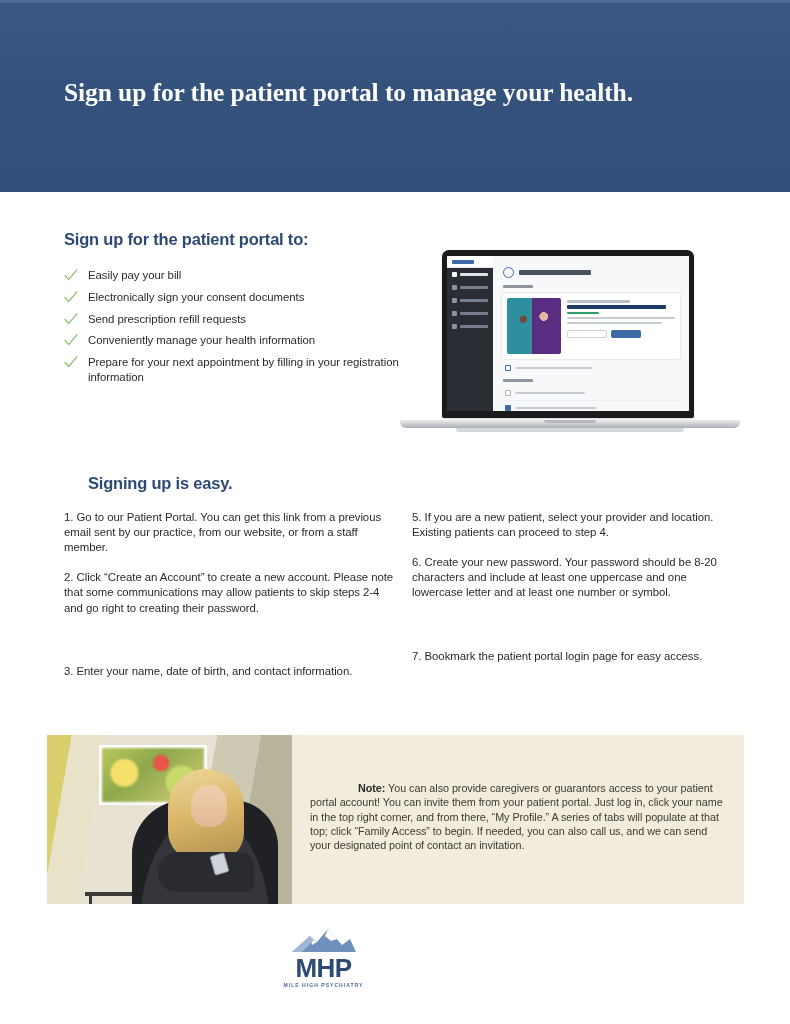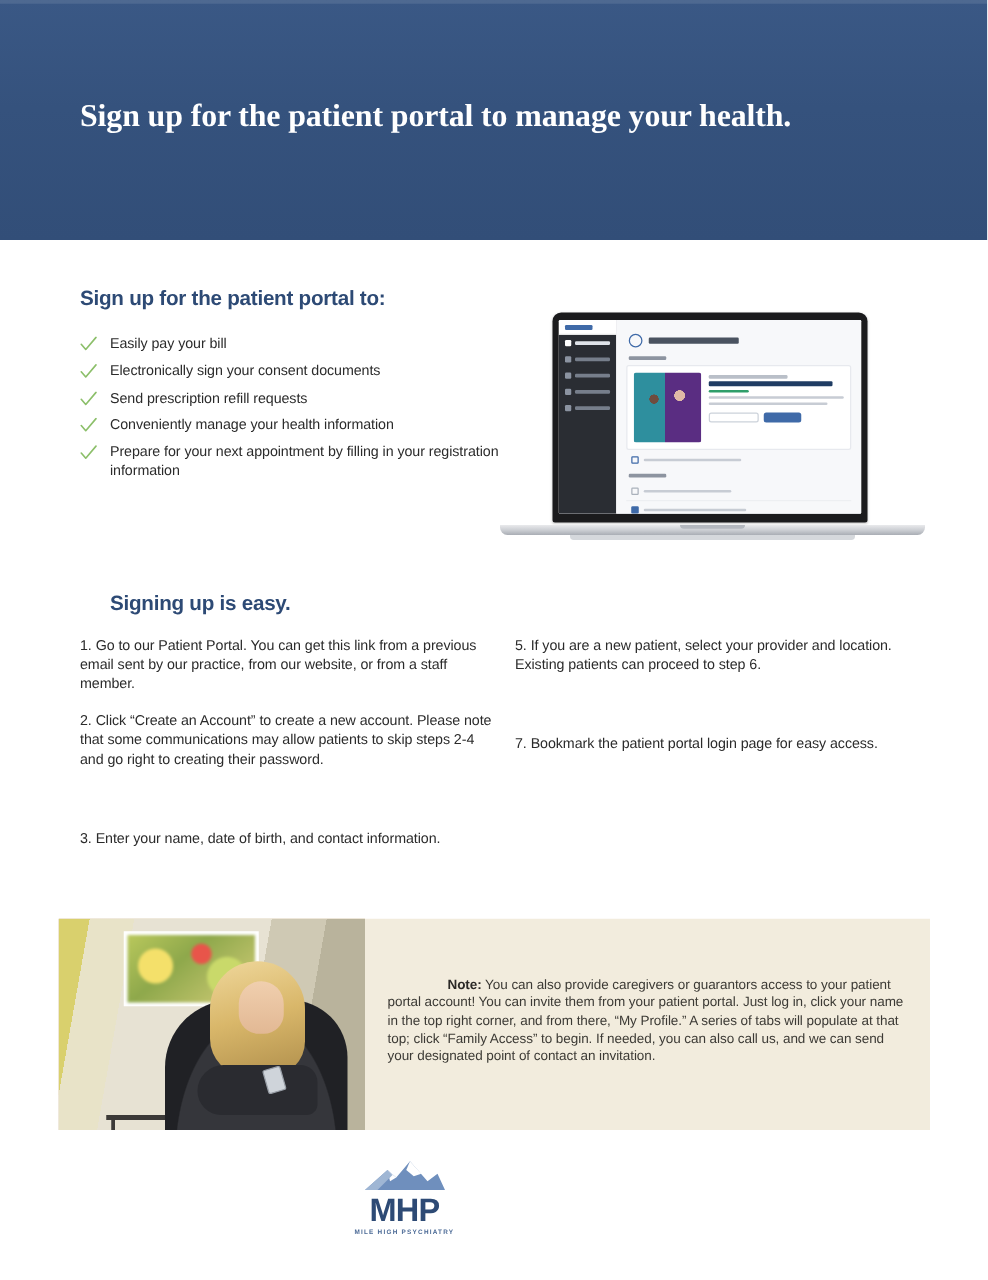--- a/index.html
+++ b/index.html
@@ -299,21 +299,22 @@
 
   <div class="sec-head" id="steps-heading">Signing up is easy.</div>
 
   <div class="steps-col" id="steps-left">
     <p class="step">1. Go to our Patient Portal. You can get this link from a previous email sent by our practice, from our website, or from a staff member.</p>
     <p class="step">2. Click “Create an Account” to create a new account. Please note that some communications may allow patients to skip steps 2-4 and go right to creating their password.</p>
     <p class="step">3. Enter your name, date of birth, and contact information.</p>
   </div>
 
   <div class="steps-col" id="steps-right">
-    <p class="step">5. If you are a new patient, select your provider and location. Existing patients can proceed to step 6.</p>
+    <p class="step">5. If you are a new patient, select your provider and location. Existing patients can proceed to step 4.</p>
+    <p class="step">6. Create your new password. Your password should be 8-20 characters and include at least one uppercase and one lowercase letter and at least one number or symbol.</p>
     <p class="step">7. Bookmark the patient portal login page for easy access.</p>
   </div>
 
   <div class="note-strip">
     <div class="note-photo">
       <div class="ph-wall"></div>
       <div class="ph-frame">
           <div class="ph-art"></div>
         </div>
       <div class="ph-table"></div>

